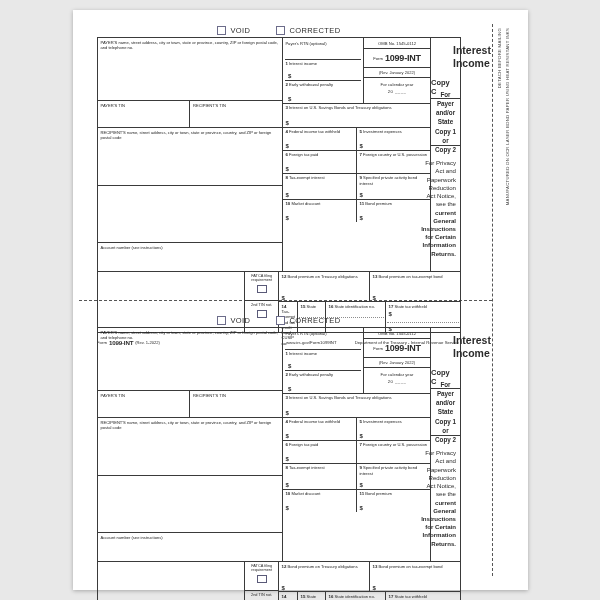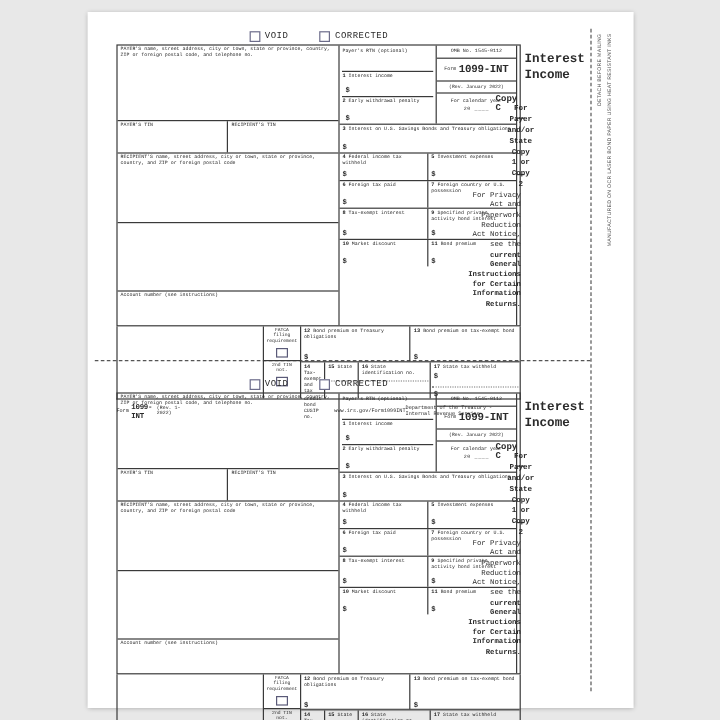--- a/index.html
+++ b/index.html
@@ -32,21 +32,21 @@
     position:absolute;left:419px;top:14px;width:0;height:552px;
     border-left:1px dashed #555;
   }
   
   .perf-h{
     position:absolute;left:6px;top:290px;width:413px;height:0;
     border-top:1px dashed #555;
   }
 
   
-  .form{position:absolute;left:24px;width:337px;font-family:Liberation Mono, monospace;}
+  .form{position:absolute;left:24px;width:364px;}
   .form.top{top:14px;}
   .form.bot{top:304px;}
 
   .voidrow{
     height:13px;display:flex;align-items:center;justify-content:center;
     gap:26px;font-size:7.5px;letter-spacing:.4px;
   }
   .voidrow .cb{display:flex;align-items:center;gap:4px;}
   .chk{width:7px;height:7px;border:1px solid #6c6c8a;background:#fff;display:inline-block;}
 
@@ -88,21 +88,21 @@
   .omb-no{height:10px;display:flex;align-items:center;justify-content:center;font-size:4.2px;}
   .omb-form{height:18px;display:flex;align-items:center;justify-content:center;gap:2px;}
   .omb-form .ff{font-size:4.2px;}
   .omb-form .fn{font-size:9px;font-weight:bold;letter-spacing:-.2px;}
   .omb-rev{height:9px;display:flex;align-items:center;justify-content:center;font-size:4px;}
   .omb-cal{height:21px;display:flex;flex-direction:column;align-items:center;justify-content:center;font-size:4.2px;line-height:1.5;}
   .omb-cal .yr{letter-spacing:.5px;}
 
   
   .title{height:37px;display:flex;flex-direction:column;align-items:flex-start;justify-content:center;
-         padding-left:6px;font-size:10.5px;font-weight:bold;line-height:1.18;}
+         padding-left:6px;font-size:10.5px;font-weight:bold;line-height:1.18;margin-left:16px;}
   .copyc{height:23px;display:flex;align-items:center;justify-content:flex-end;padding-right:6px;
          font-size:7.5px;font-weight:bold;}
   .forpayer{height:46px;display:flex;flex-direction:column;align-items:center;justify-content:center;
             font-size:6.3px;font-weight:bold;line-height:1.45;text-align:center;padding:0 3px;}
   .privacy{flex:1;display:flex;align-items:center;justify-content:flex-end;text-align:right;
            font-size:6.1px;line-height:1.35;padding:2px 4px 2px 3px;}
   .privacy span b{font-weight:bold;}
 
   
   .fatca{width:34px;display:flex;flex-direction:column;}

